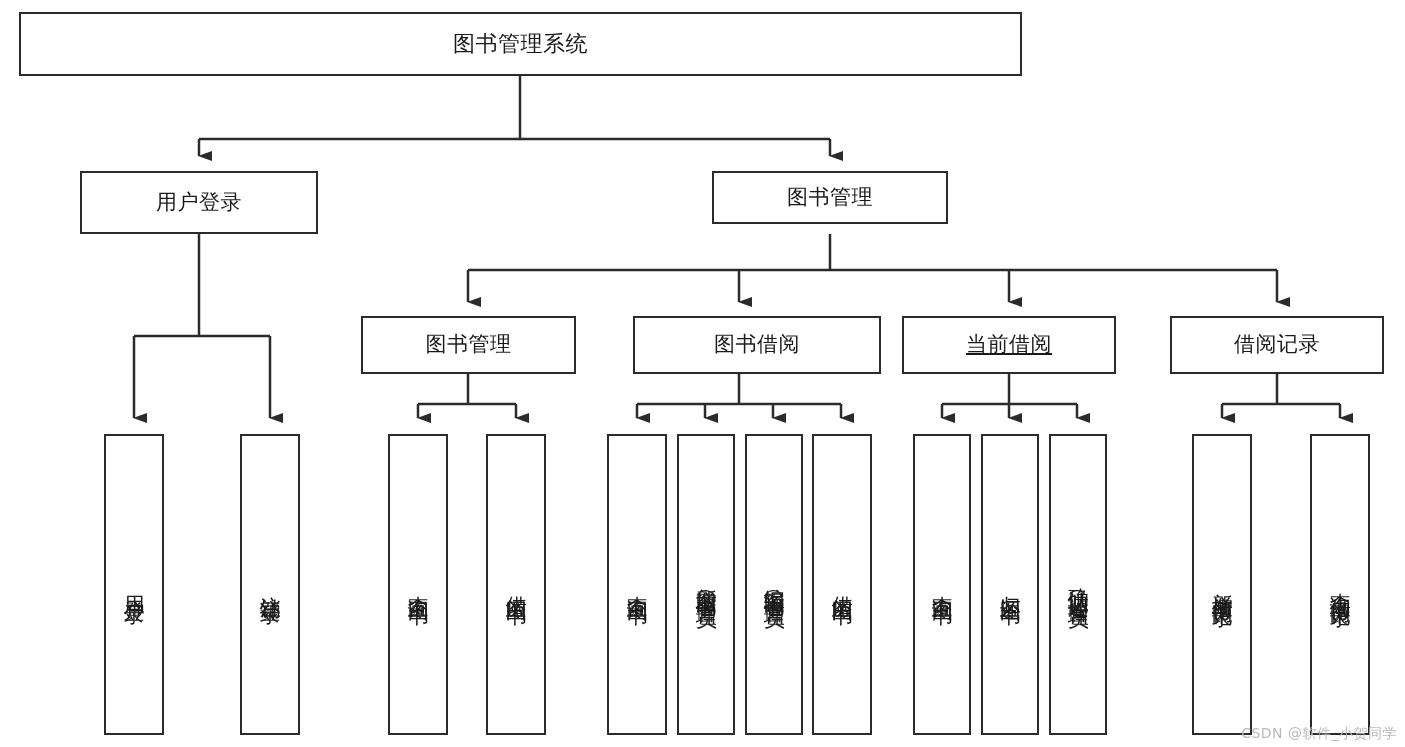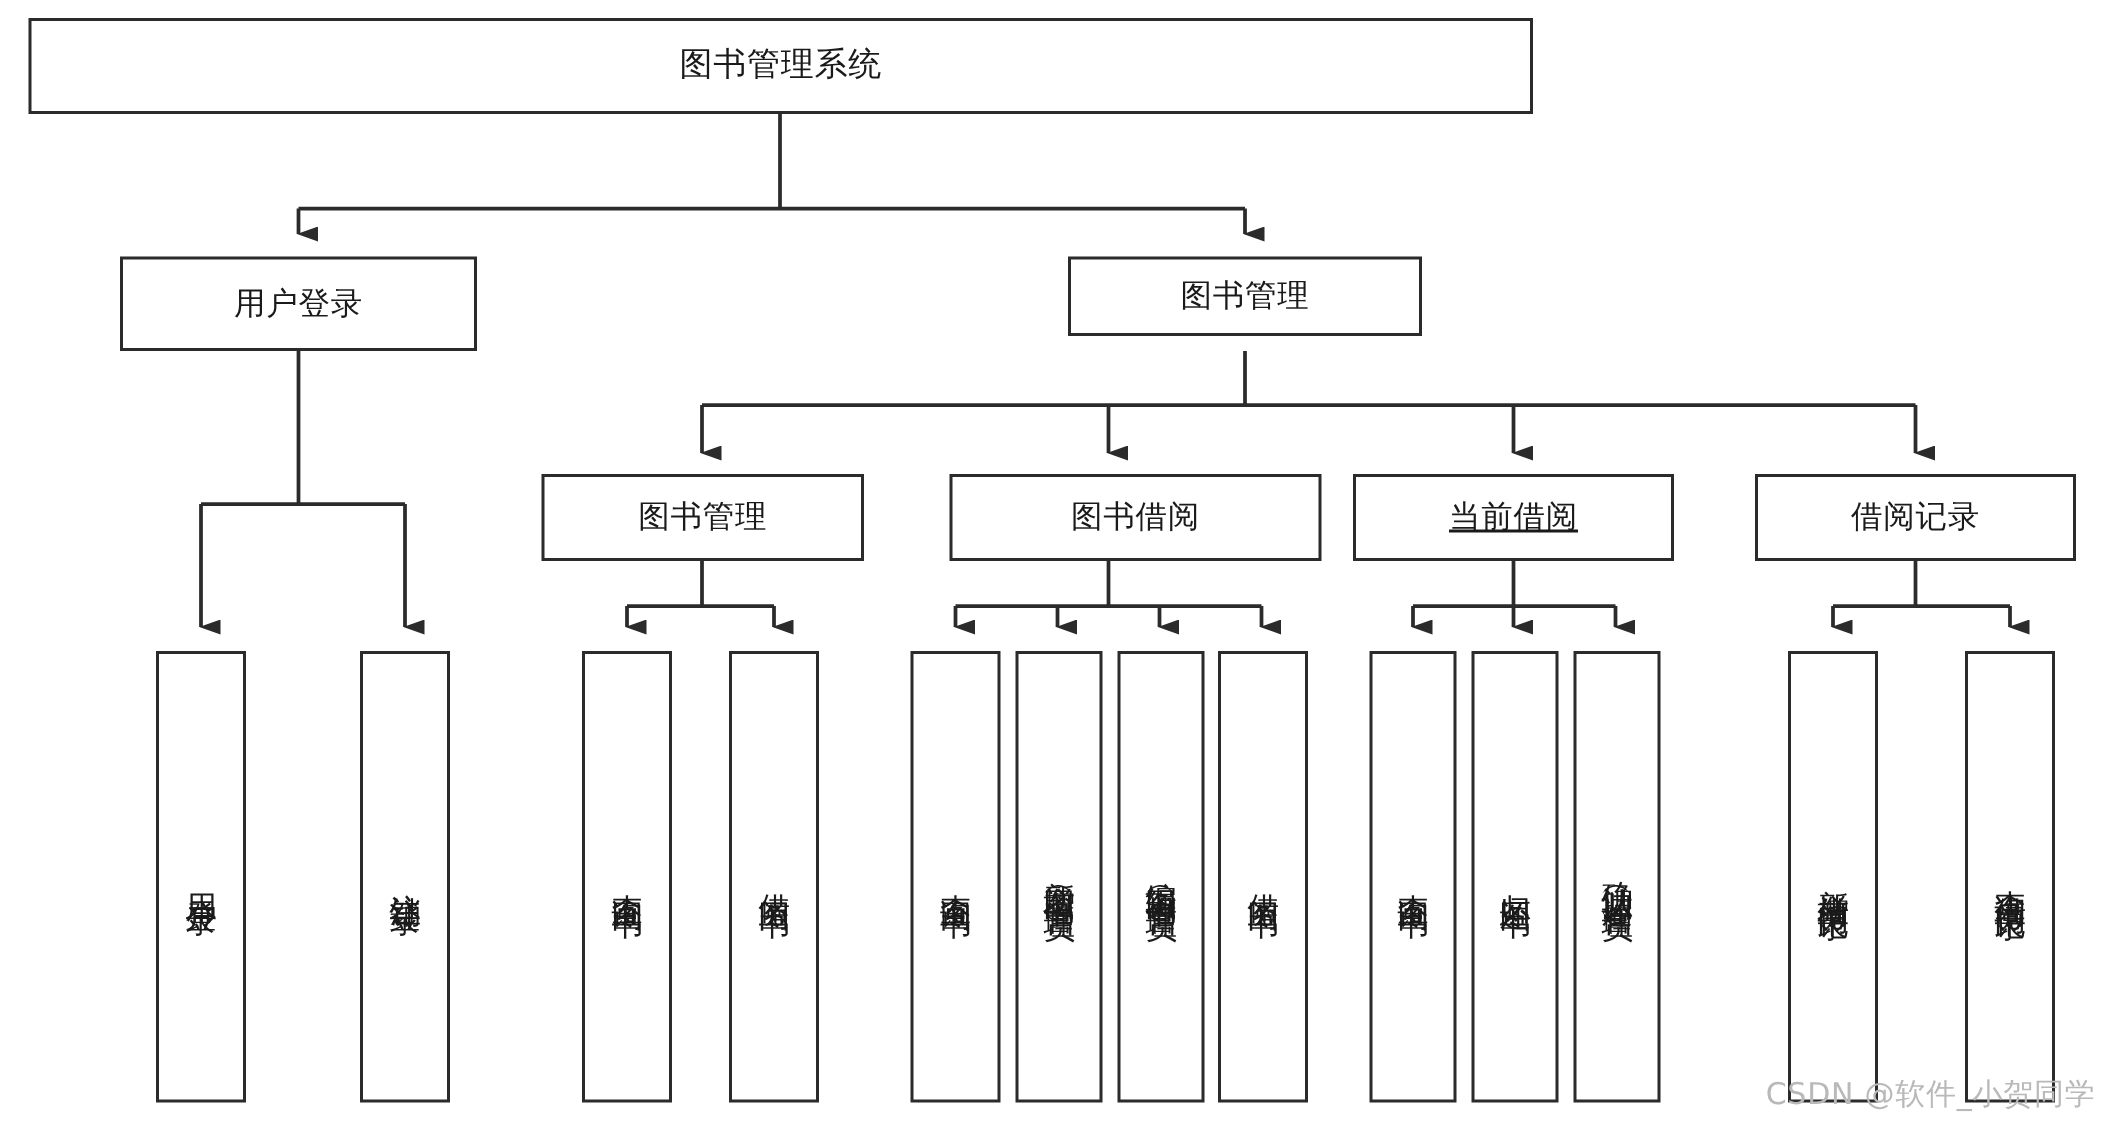--- a/index.html
+++ b/index.html
@@ -51,21 +51,21 @@
     letter-spacing: 3px;
     white-space: nowrap;
   }
   .node-title {
     font-size: 22px;
   }
   #watermark {
     position: absolute;
     right: 8px;
     bottom: 4px;
-    font-size: 20px;
+    font-size: 14px;
     color: #b9b9b9;
     white-space: nowrap;
     letter-spacing: 0.5px;
   }
 </style>
 </head>
 <body>
 
 <div id="canvas">
 

